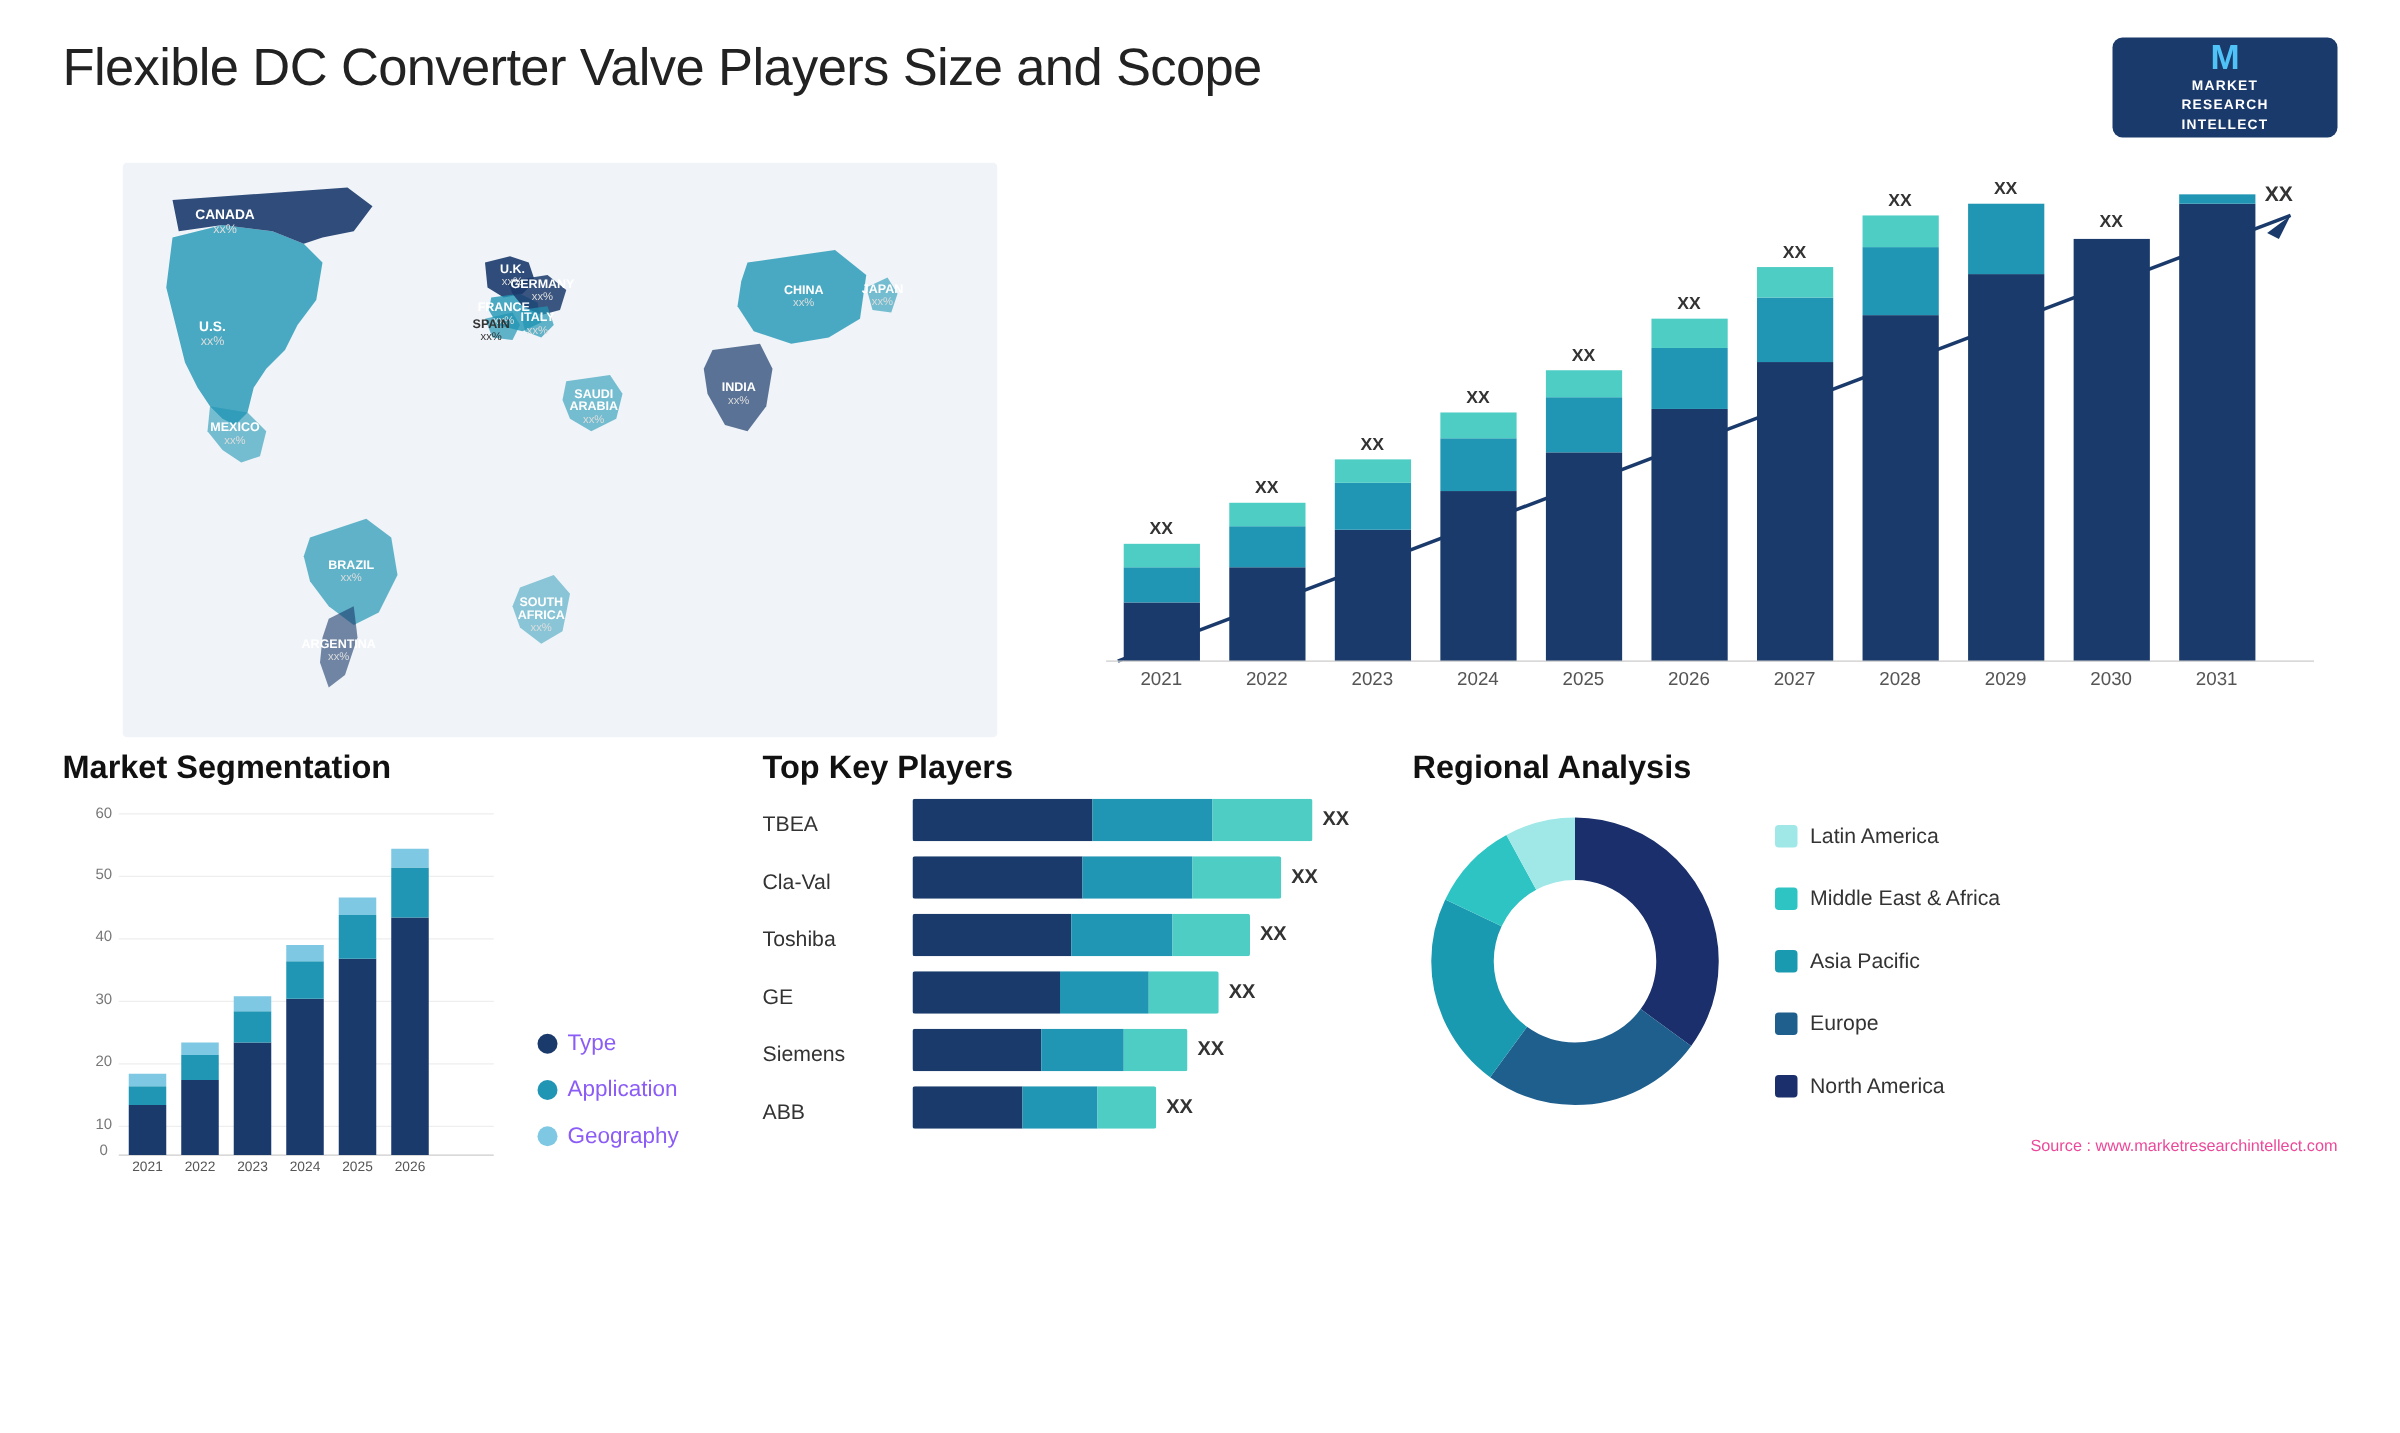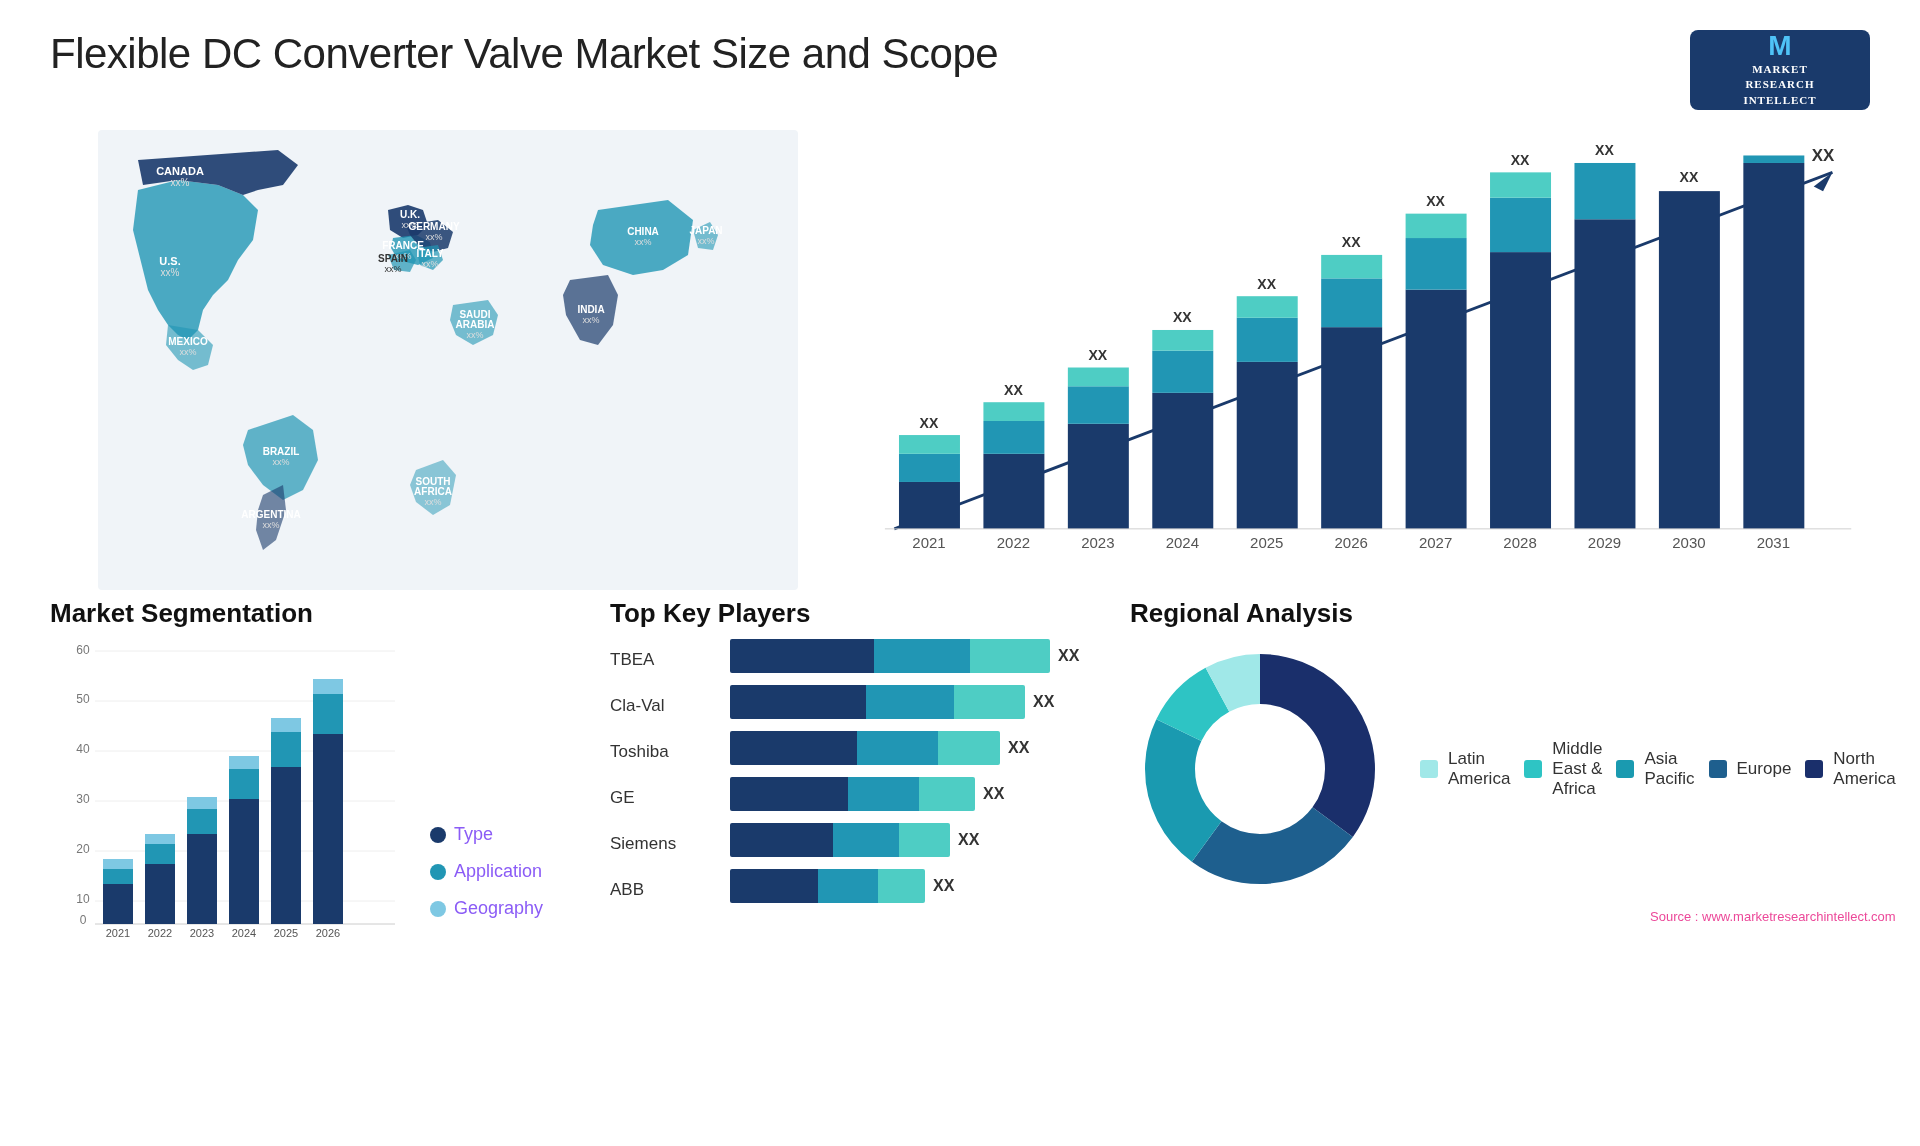--- a/index.html
+++ b/index.html
@@ -39,21 +39,20 @@
       justify-content: center;
       padding: 8px;
     }
     .logo-text {
       color: #fff;
       font-size: 11px;
       font-weight: bold;
       text-align: center;
       line-height: 1.4;
       letter-spacing: 1px;
-      font-family: Liberation Serif, serif;
     }
     .logo-icon {
       color: #4fc3f7;
       font-size: 28px;
       font-weight: bold;
       line-height: 1;
       margin-bottom: 2px;
     }
     .main-content {
       display: flex;
@@ -182,22 +181,22 @@
       gap: 30px;
     }
     .donut-container {
       position: relative;
       width: 260px;
       height: 260px;
       flex-shrink: 0;
     }
     .regional-legend {
       display: flex;
-      flex-direction: row;
-      gap: 14px;
+      flex-direction: column;
+      gap: 30px;
     }
     .reg-legend-item {
       display: flex;
       align-items: center;
       gap: 10px;
       font-size: 17px;
       color: #333;
     }
     .reg-dot {
       width: 18px;
@@ -211,21 +210,21 @@
       text-align: right;
       margin-top: 10px;
     }
   </style>
 </head>
 <body>
 
 <div class="page">
 
   <div class="header">
-    <h1 class="title">Flexible DC Converter Valve Market Size and Scope</h1>
+    <h1 class="title">Flexible DC Converter Valve Players Size and Scope</h1>
     <div class="logo-box">
       <div class="logo-icon">M</div>
       <div class="logo-text">MARKET<br>RESEARCH<br>INTELLECT</div>
     </div>
   </div>
 
   <div class="main-content">
 
     <div class="map-section">
       <svg class="map-svg" viewBox="0 0 700 460">

